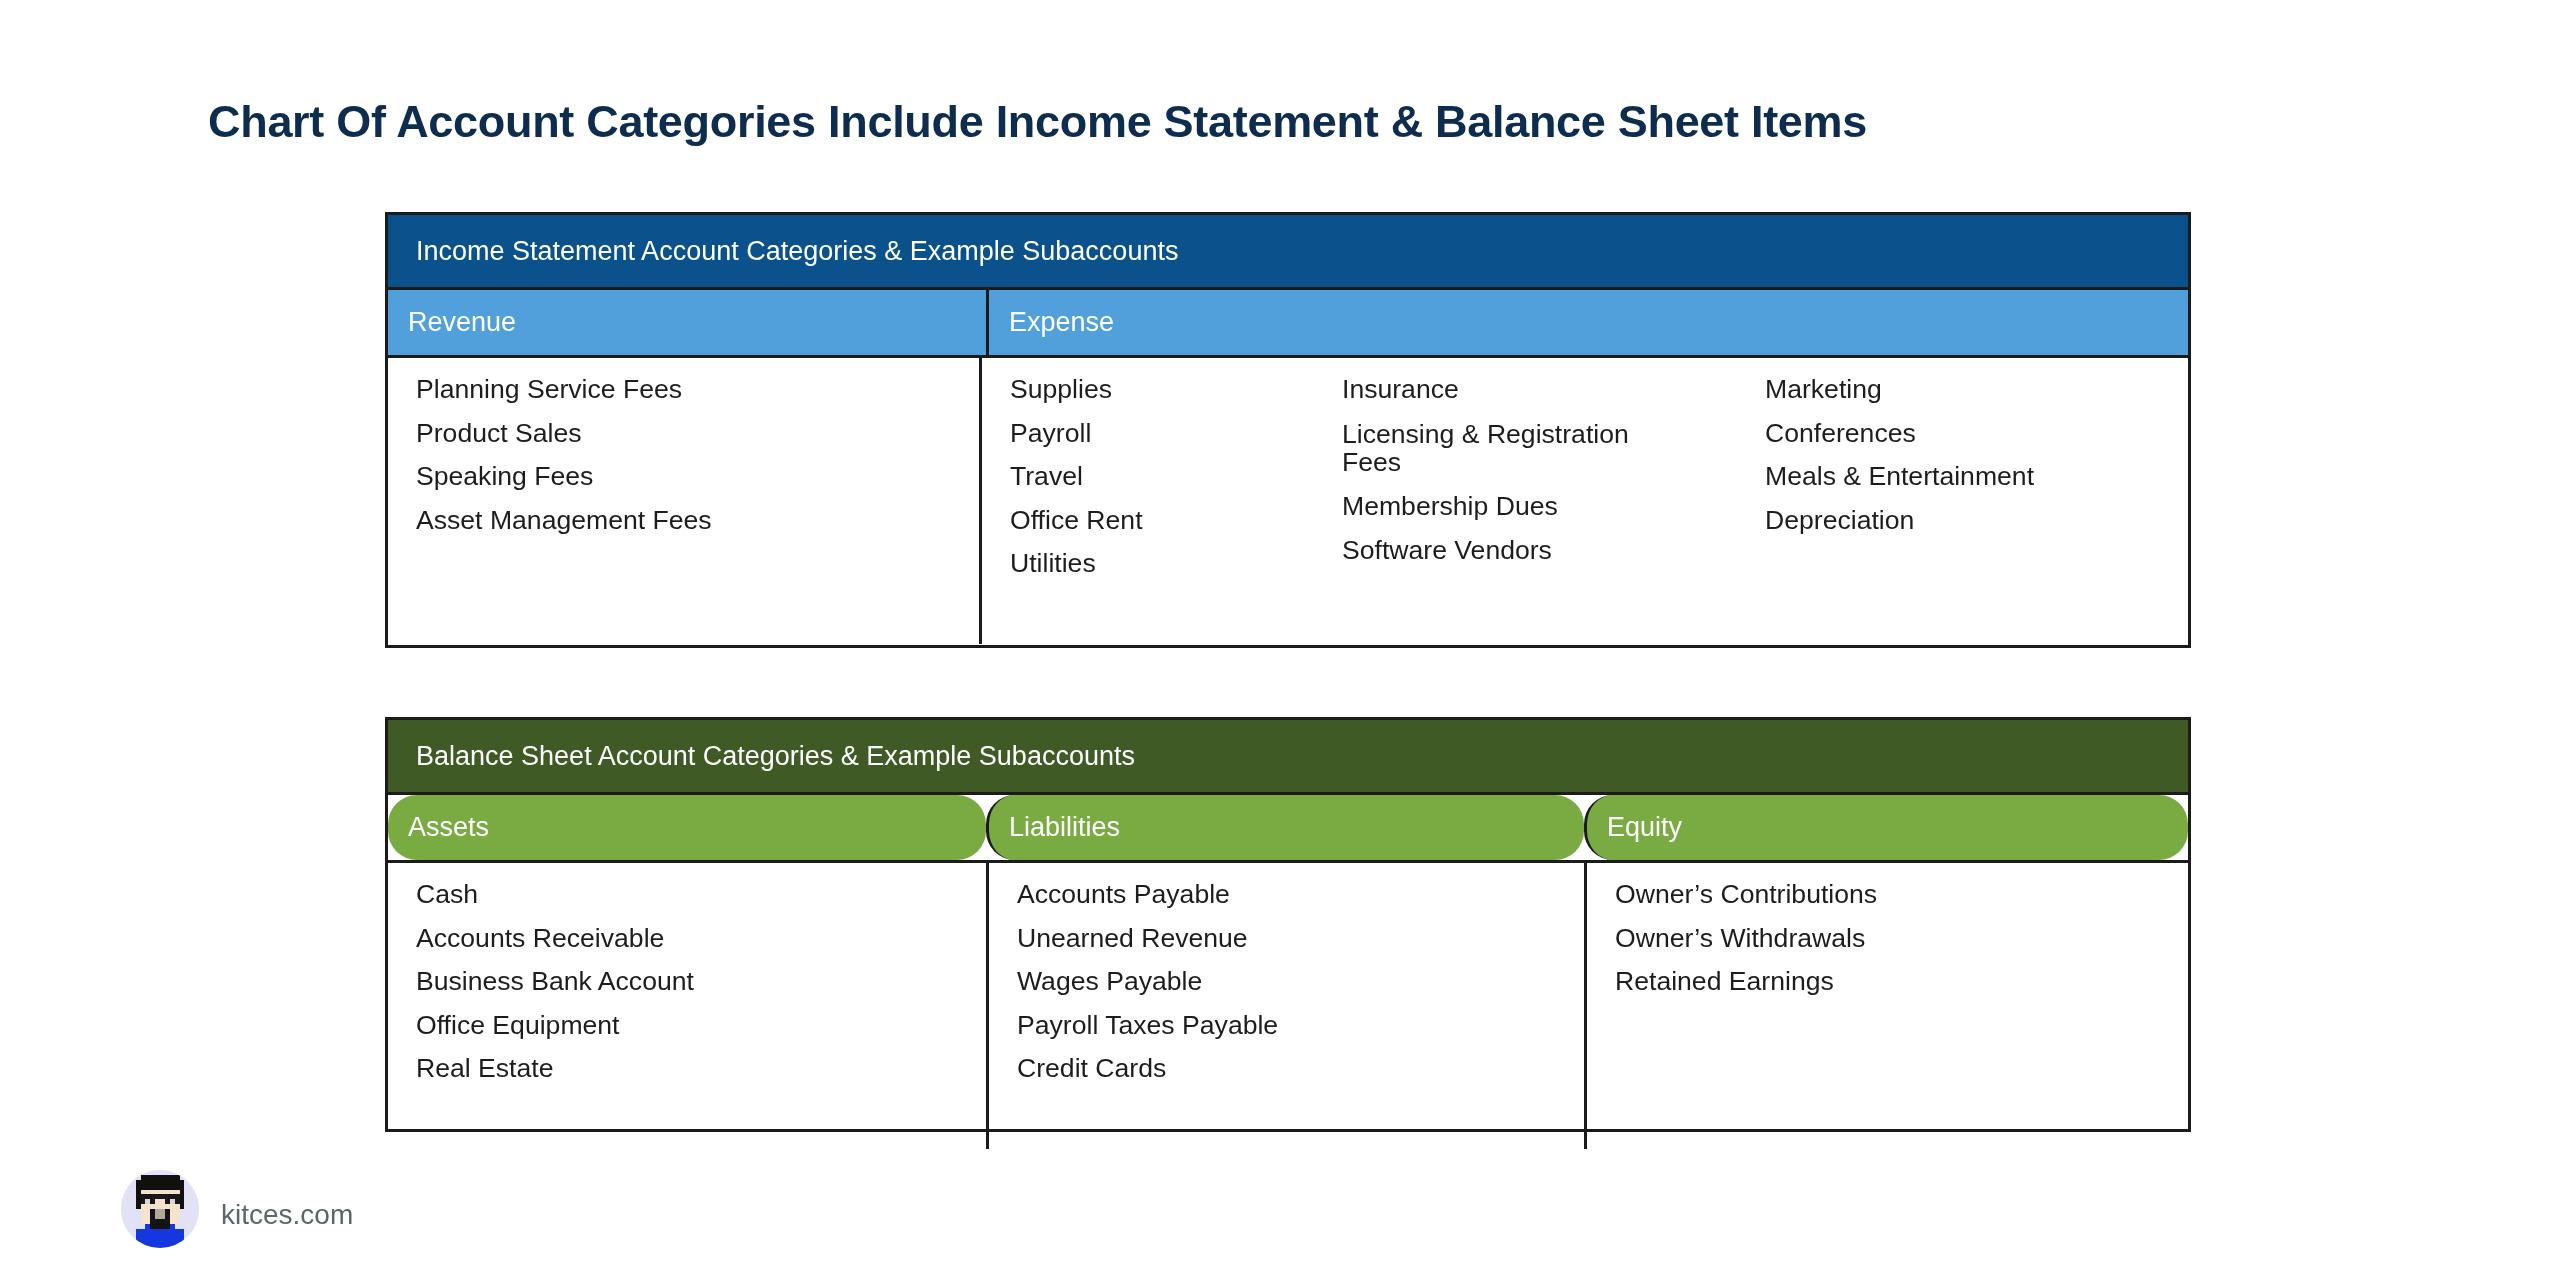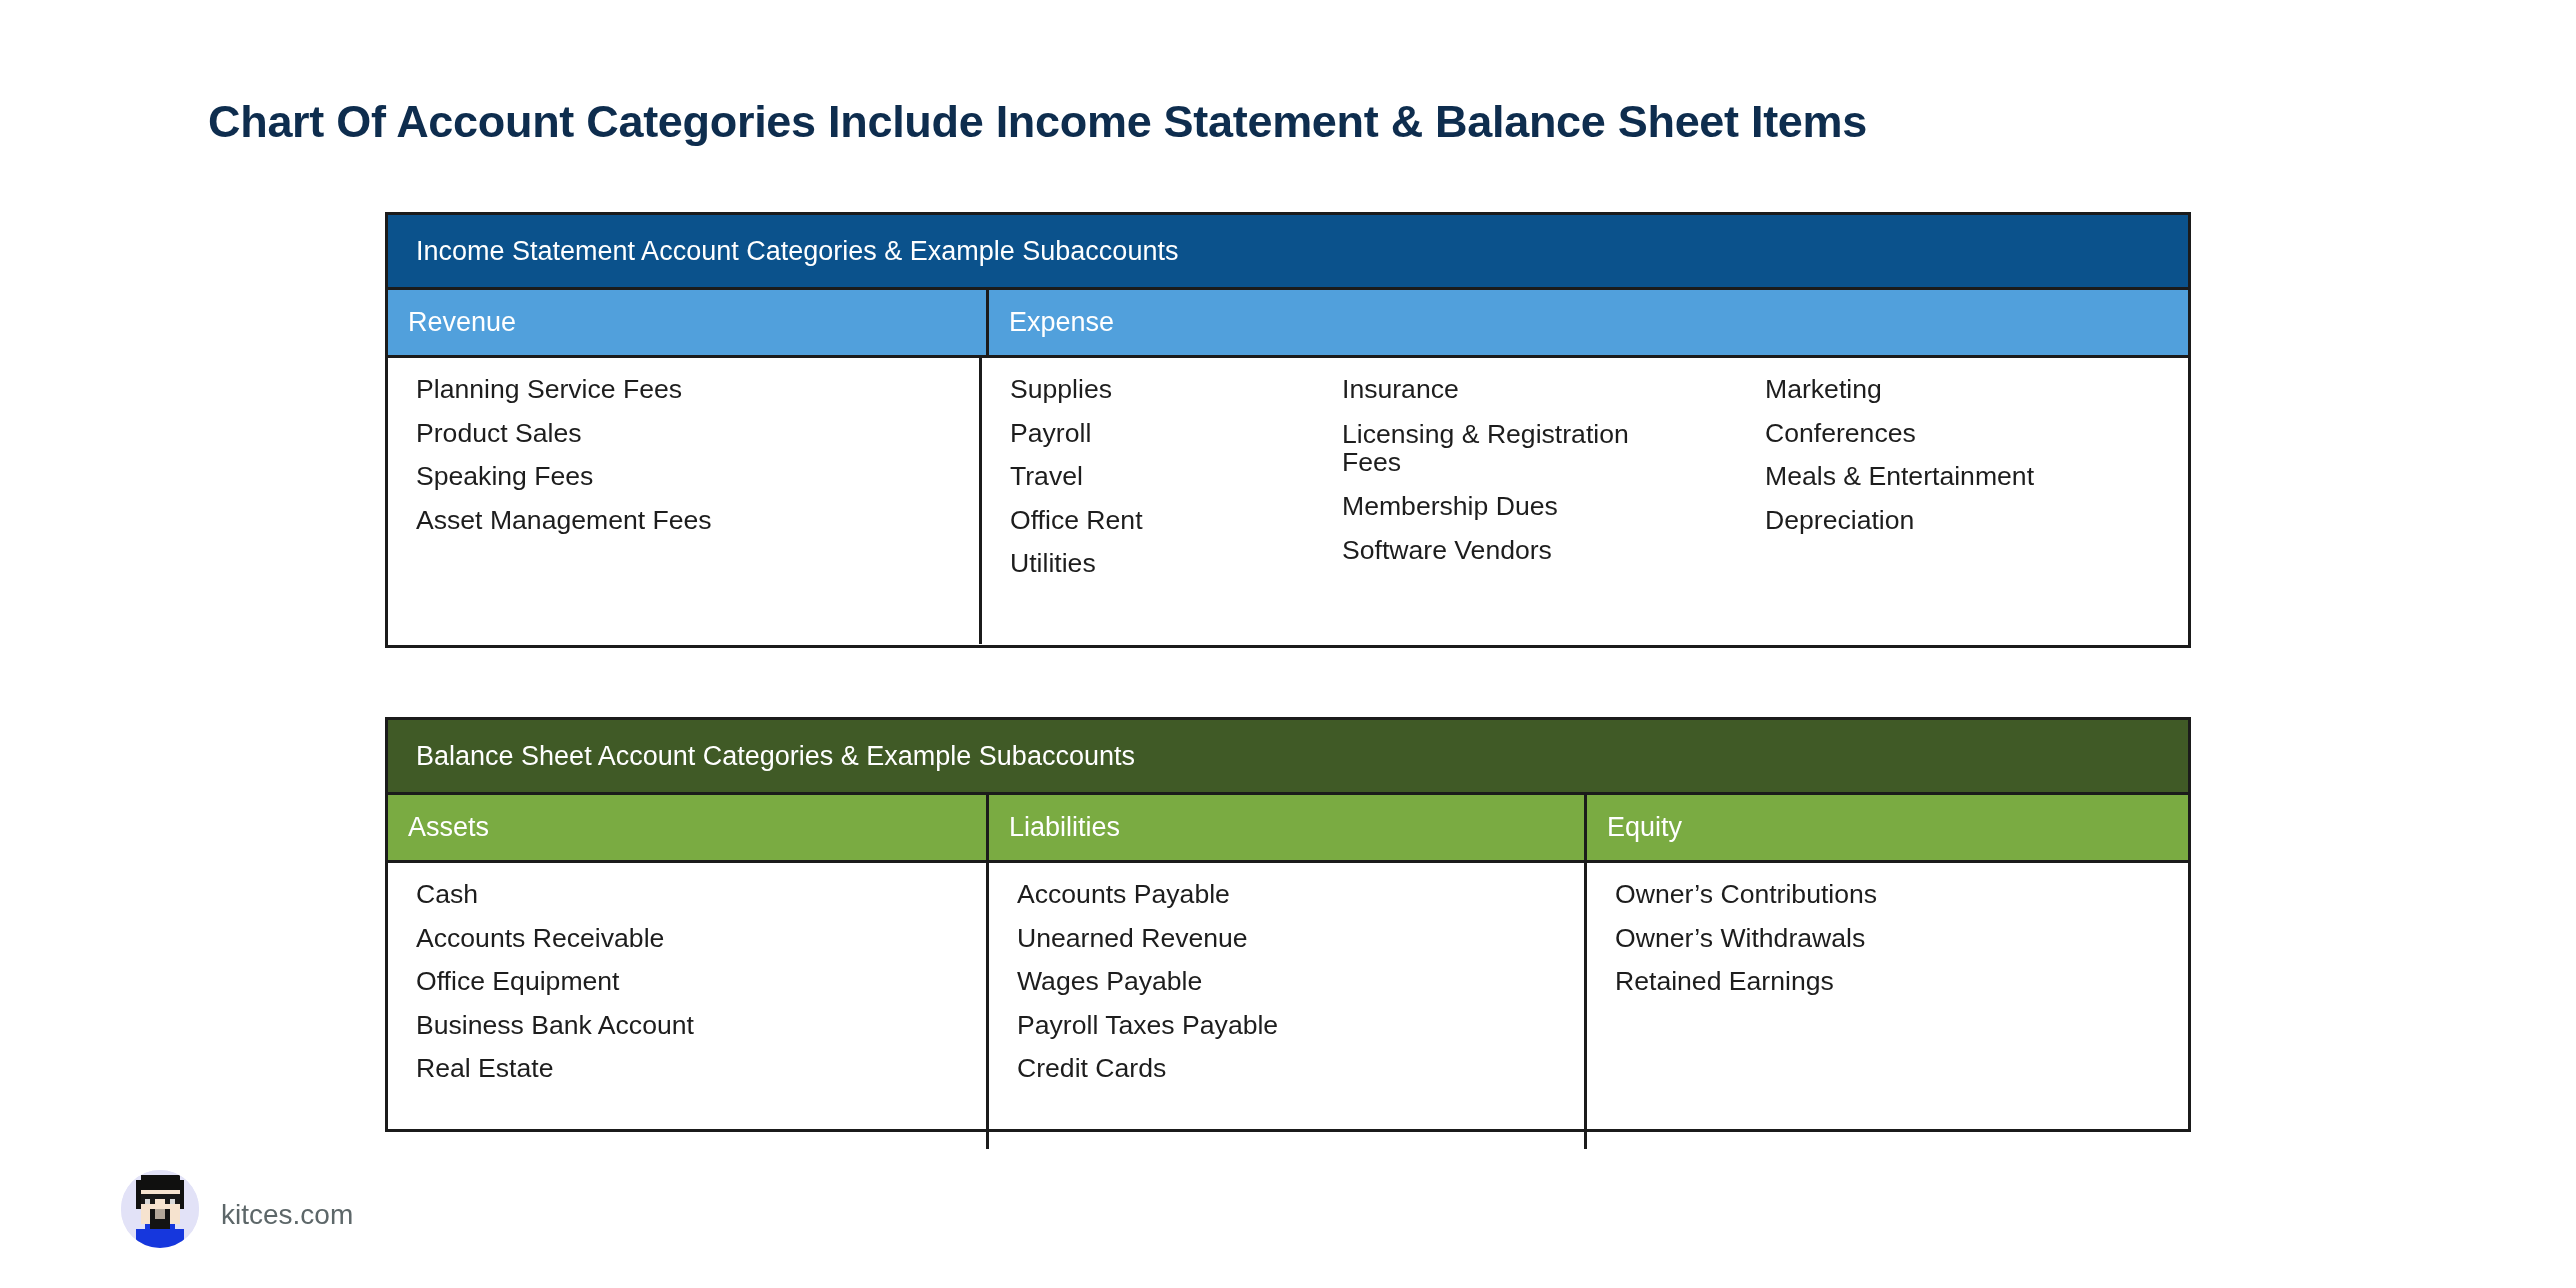--- a/index.html
+++ b/index.html
@@ -62,21 +62,21 @@
   }
   .subhead {
     box-sizing: border-box;
     display: flex;
     align-items: center;
     padding-left: 20px;
     color: #ffffff;
     font-size: 27px;
   }
   .income-sub { background: #51a0dc; }
-  .balance-sub { background: #7aab42; }
+  .balance-sub { background: #7aab42; border-radius: 29px; }
   .subhead + .subhead { border-left: 3px solid #1b1b1b; }
 
   .body-row {
     display: flex;
     height: 286px;
     box-sizing: border-box;
   }
   .body-cell {
     box-sizing: border-box;
     padding: 18px 0 0 28px;
@@ -193,22 +193,22 @@
     <div class="subhead balance-sub w-first">Assets</div>
     <div class="subhead balance-sub w-mid">Liabilities</div>
     <div class="subhead balance-sub w-rest">Equity</div>
   </div>
 
   <div class="body-row">
 
     <div class="body-cell w-first">
       <div class="item">Cash</div>
       <div class="item">Accounts Receivable</div>
+      <div class="item">Business Bank Account</div>
       <div class="item">Office Equipment</div>
-      <div class="item">Business Bank Account</div>
       <div class="item">Real Estate</div>
     </div>
 
     <div class="body-cell w-mid">
       <div class="item">Accounts Payable</div>
       <div class="item">Unearned Revenue</div>
       <div class="item">Wages Payable</div>
       <div class="item">Payroll Taxes Payable</div>
       <div class="item">Credit Cards</div>
     </div>

